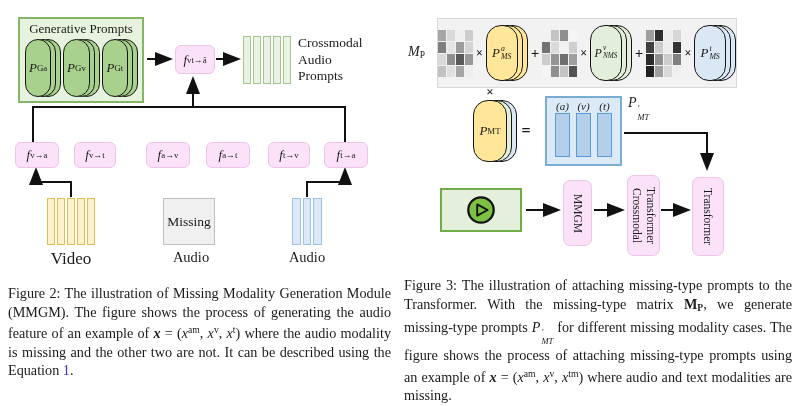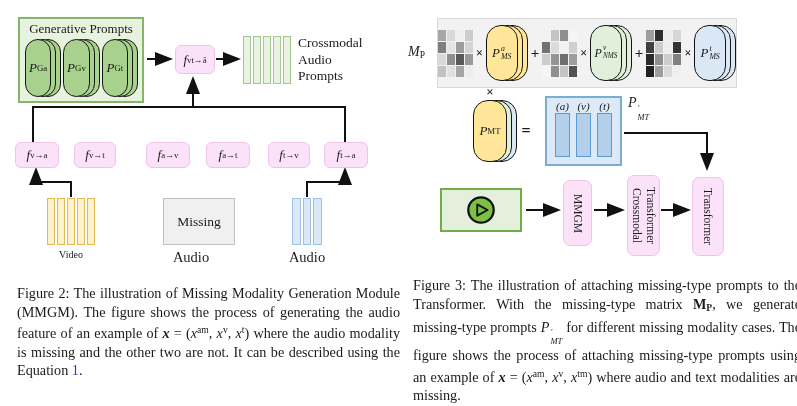--- a/index.html
+++ b/index.html
@@ -39,21 +39,21 @@
 
   
   .matrix{display:grid;grid-template-columns:repeat(4,8px);grid-auto-rows:11px;gap:1px;}
   .mcell{width:8px;height:11px;}
 
   
   .vbox{background:#fbe2f8;border:1.5px solid #efc4e9;border-radius:7px;
         writing-mode:vertical-lr;display:grid;place-items:center;
         white-space:pre-line;font-size:11.5px;line-height:1.25;text-align:center;}
 
-  .caption{font-size:14.2px;line-height:18.6px;text-align:justify;margin-left:9px;}
+  .caption{font-size:14.2px;line-height:18.6px;text-align:justify;}
   .op{font-weight:bold;}
 </style>
 </head>
 <body>
 
 <div id="page">
 
   <div class="abs" style="left:0;top:0;width:398px;height:406px;">
 
     <svg class="overlay" width="398" height="406">
@@ -143,28 +143,28 @@
         <span class="sub">t→a</span>
       </div>
 
     <div class="abs stripes" style="left:47px;top:198px;width:48px;height:47px;;--sfill:#fdf2cb;--sedge:#e3bb55">
         <span class="stripe"></span>
         <span class="stripe"></span>
         <span class="stripe"></span>
         <span class="stripe"></span>
         <span class="stripe"></span>
       </div>
-    <div class="abs" style="left:163px;top:198px;width:72px;height:47px;background:#f0f0f0;border:1.5px solid #c0c0c0;box-sizing:border-box;display:flex;align-items:center;justify-content:center;font-size:13.5px;">Missing</div>
+    <div class="abs" style="left:163px;top:198px;width:52px;height:47px;background:#f0f0f0;border:1.5px solid #c0c0c0;box-sizing:border-box;display:flex;align-items:center;justify-content:center;font-size:13.5px;">Missing</div>
     <div class="abs stripes" style="left:292px;top:198px;width:30px;height:47px;;--sfill:#dbe8f6;--sedge:#9cc2e5">
         <span class="stripe"></span>
         <span class="stripe"></span>
         <span class="stripe"></span>
       </div>
 
-    <div class="abs" style="left:41px;top:249px;width:60px;text-align:center;font-size:10px;">Video</div>
+    <div class="abs" style="left:41px;top:249px;width:60px;text-align:center;font-size:17px;">Video</div>
     <div class="abs" style="left:161px;top:249px;width:60px;text-align:center;font-size:14.5px;">Audio</div>
     <div class="abs" style="left:277px;top:249px;width:60px;text-align:center;font-size:14.5px;">Audio</div>
 
     <div class="abs caption" style="left:8px;top:284px;width:383px;">Figure 2:  The illustration of Missing Modality Generation Module (MMGM). The figure shows the process of generating the audio feature of an example of <span class="mbi">x</span> = (<span class="mi">x</span><span class="sup">am</span>, <span class="mi">x</span><span class="sup">v</span>, <span class="mi">x</span><span class="sup">t</span>) where the audio modality is missing and the other two are not. It can be described using the Equation <span class="link">1</span>.</div>
   </div>
 
   <div class="abs" style="left:398px;top:0;width:399px;height:315px;">
 
     <svg class="overlay" width="399" height="406">
       <path d="M226,133 L309,133 L309,168" fill="none" stroke="#111" stroke-width="2" marker-end="url(#ah)"></path>

